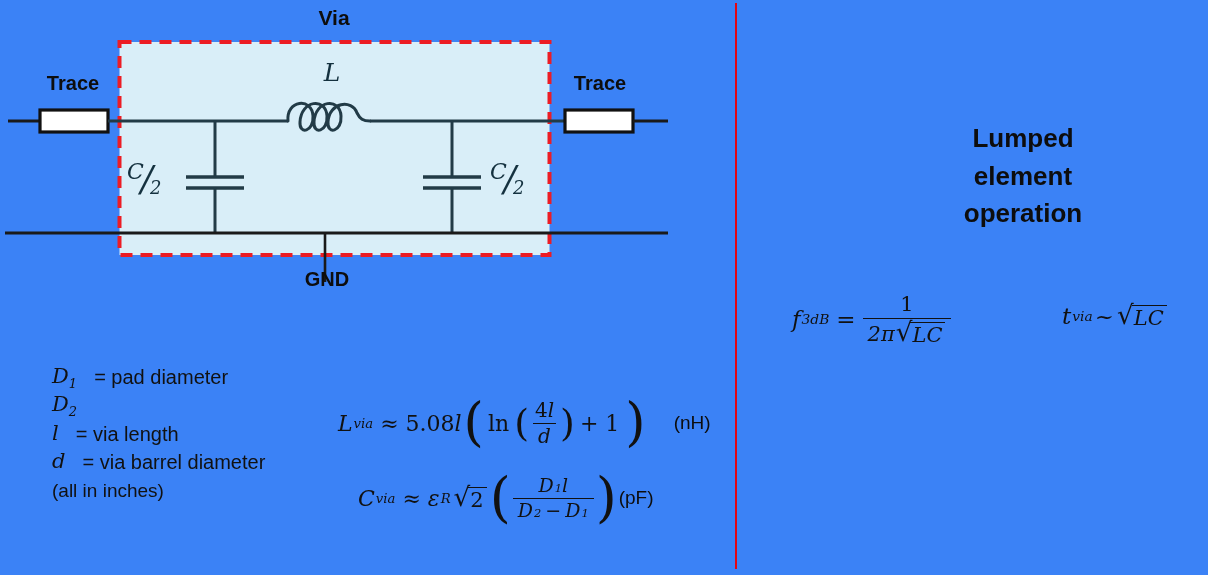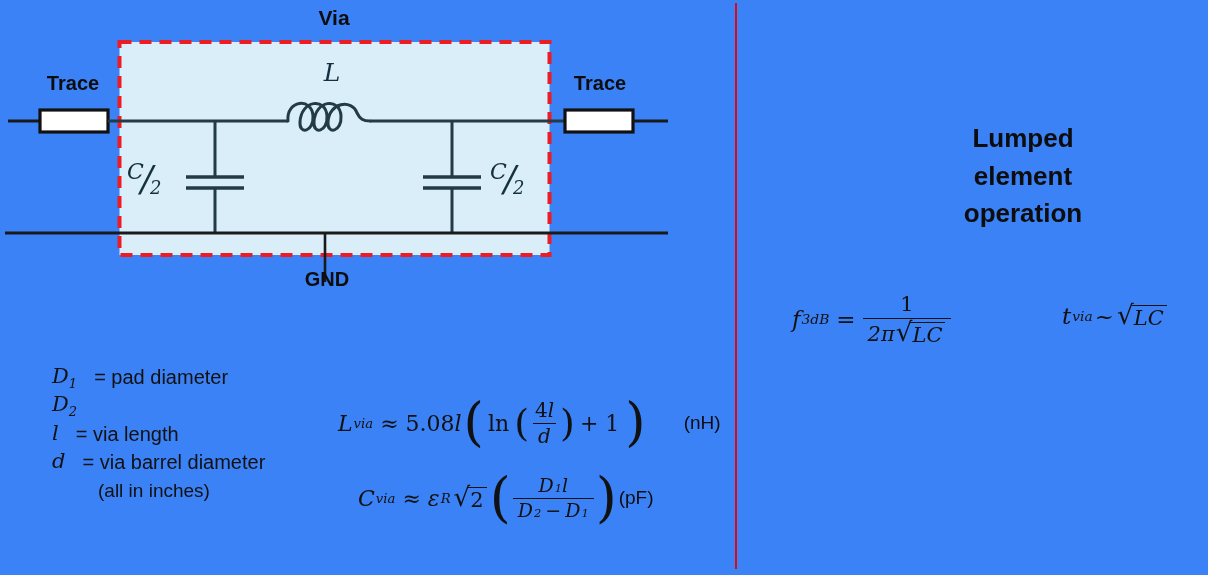--- a/index.html
+++ b/index.html
@@ -32,21 +32,21 @@
   .capfrac .cnum { font-size:22px; transform:translateY(-7px); }
   .capfrac .cslash { font-size:36px; font-weight:300; margin:0 -3px; }
   .capfrac .cden { font-size:18px; transform:translateY(9px); }
 
   
   .defs { position:absolute; left:52px; top:363px; }
   .def-line { height:28.5px; display:flex; align-items:center;gap:10px; }
   .def-var { font-family:"DejaVu Serif", serif; font-style:italic; font-size:21px; }
   .def-var sub { font-size:13px; }
   .def-desc { font-size:20px; margin-left:7px; font-family:"Liberation Sans", sans-serif; }
-  .def-note { font-size:19px; margin-left:46px; margin-top:3px; font-family:"Liberation Sans", sans-serif; }
+  .def-note { font-size:19px; margin-top:3px; font-family:"Liberation Sans", sans-serif; }
 
   
   .heading { position:absolute; left:943px; top:120px; width:160px; text-align:center;
              font-weight:700; font-size:26px; line-height:37.5px; color:#0d0d0d; }
   .heading span { display:block; }
 </style>
 </head>
 <body>
 
 <div class="canvas">
@@ -129,21 +129,21 @@
           <span class="mn">4</span>
           <span>l</span>
         </span>
       <span class="den">
           <span>d</span>
         </span>
     </span>
     <span class="bigp mid">)</span>
     <span class="mn" style="margin:0 4px">+ 1</span>
     <span class="bigp">)</span>
-    <span class="unit" style="margin-left:36px">(nH)</span>
+    <span class="unit" style="margin-left:26px">(nH)</span>
   </div>
 
   <div class="formula-row" style="left:358px;top:466px;height:64px;font-size:22px">
     <span>C</span>
       <sub class="msub">via</sub>
     <span class="rel">≈</span>
     <span>ε</span>
       <sub class="msub">R</sub>
     <span class="sqrt" style="font-size:21px;margin-left:3px">
       <span class="rad">√</span>

